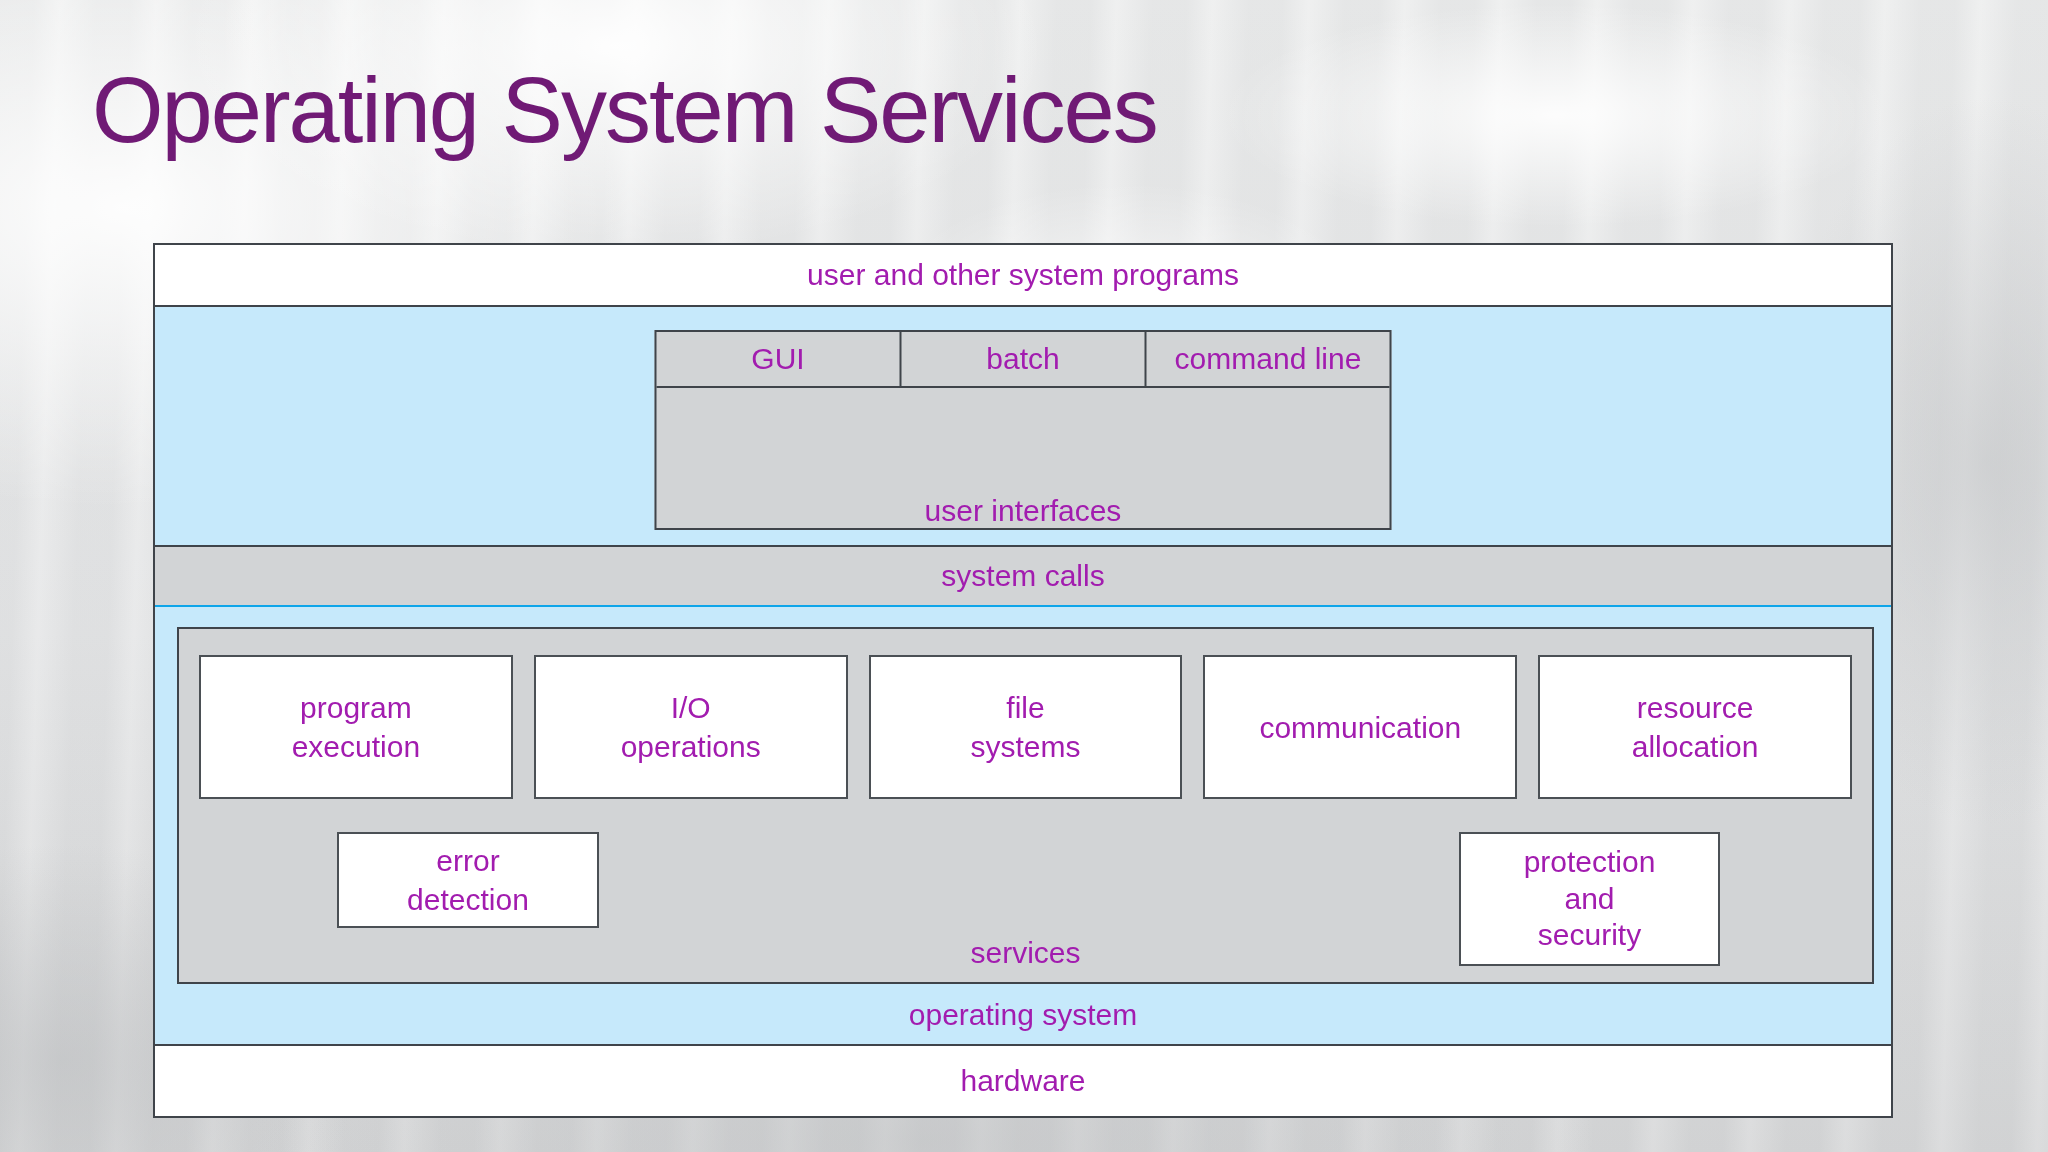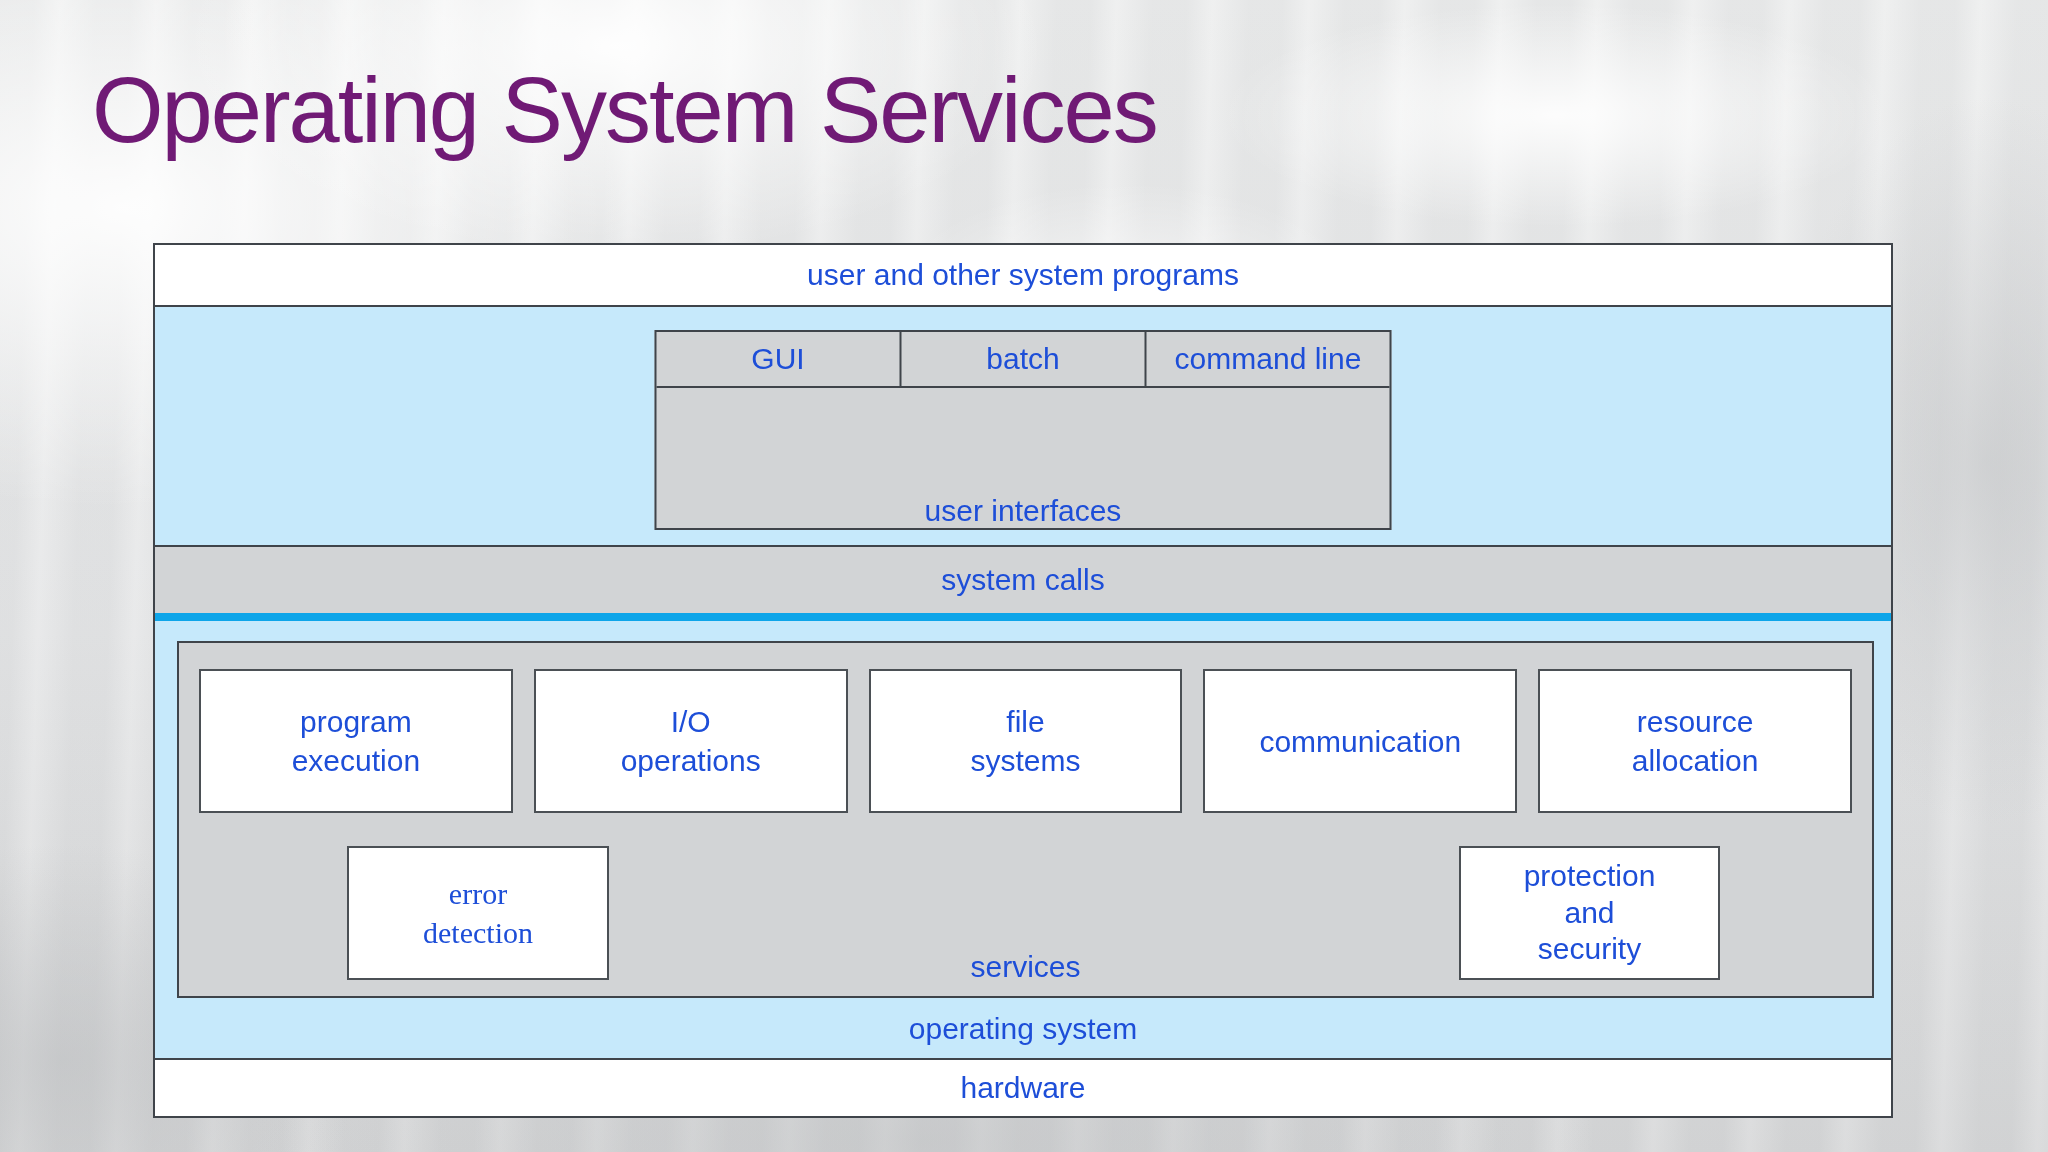--- a/index.html
+++ b/index.html
@@ -33,21 +33,21 @@
 
   .diagram {
     position: absolute;
     left: 153px;
     top: 243px;
     width: 1740px;
     height: 875px;
     border: 2px solid #3f444a;
     display: flex;
     flex-direction: column;
-    color: #1d4ed8;
+    color: #a21caf;
     font-size: 30px;
   }
 
   .band { width: 100%; position: relative; }
   .band-white { background: #ffffff; }
   .band-blue  { background: #c6e9fb; }
   .band-gray  { background: #d2d4d6; }
   .centered { display: flex; align-items: center; justify-content: center; }
 
   .band-top { height: 62px; border-bottom: 2px solid #3f444a; }
@@ -63,21 +63,21 @@
     border: 2px solid #3f444a;
     background: #d2d4d6;
     display: flex;
     flex-direction: column;
   }
   .ui-top { display: flex; height: 56px; border-bottom: 2px solid #3f444a; }
   .ui-cell { flex: 1; display: flex; align-items: center; justify-content: center; border-right: 2px solid #3f444a; }
   .ui-cell:last-child { border-right: none; }
   .ui-bottom { flex: 1; display: flex; align-items: flex-end; justify-content: center; }
 
-  .band-syscalls { height: 76px; border-top: 2px solid #3f444a; border-bottom: 8px solid #0ea5e9; text-align: right; }
+  .band-syscalls { height: 62px; border-top: 2px solid #3f444a; border-bottom: 2px solid #0ea5e9; text-align: right; }
 
   .band-os { height: 437px; }
   .services-box {
     position: absolute;
     left: 22px;
     top: 20px;
     width: 1697px;
     height: 357px;
     background: #d2d4d6;
     border: 2px solid #3f444a;
@@ -93,21 +93,21 @@
     background: #ffffff;
     border: 2px solid #4b5055;
     display: flex;
     align-items: center;
     justify-content: center;
     text-align: center;
     line-height: 1.3;
   }
   .svc-box span { white-space: pre-line; }
   .svc-row1 .svc-box { flex: 1; height: 144px; }
-  .svc-error      { position: absolute; left: 168px;  top: 203px; width: 262px; height: 134px; font-family: Liberation Serif, serif; }
+  .svc-error      { position: absolute; left: 158px;  top: 203px; width: 262px; height: 96px; }
   .svc-protection { position: absolute; right: 152px; top: 203px; width: 261px; height: 134px; line-height: 1.22; }
   .services-label {
     position: absolute;
     left: 0; right: 0; bottom: 12px;
     text-align: center;
   }
   .os-label {
     position: absolute;
     left: 0; right: 0; bottom: 12px;
     text-align: center;

